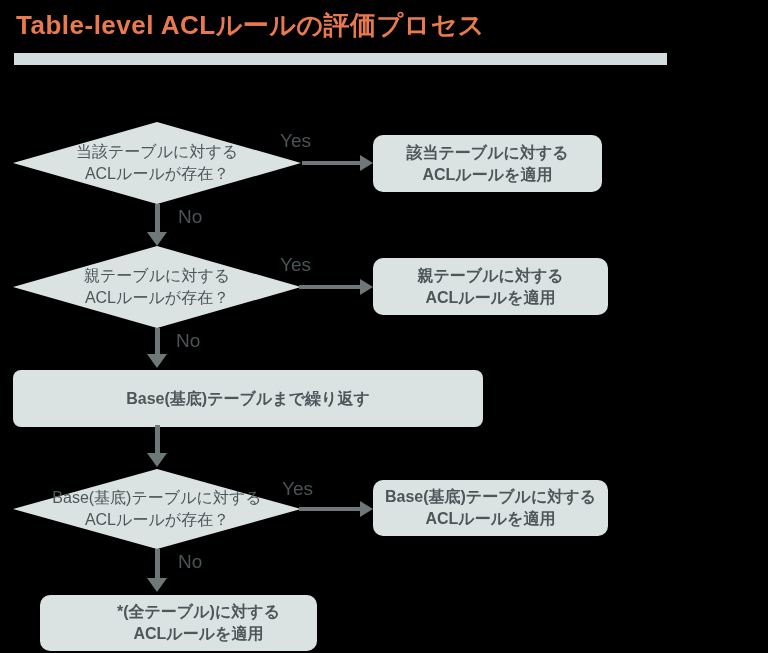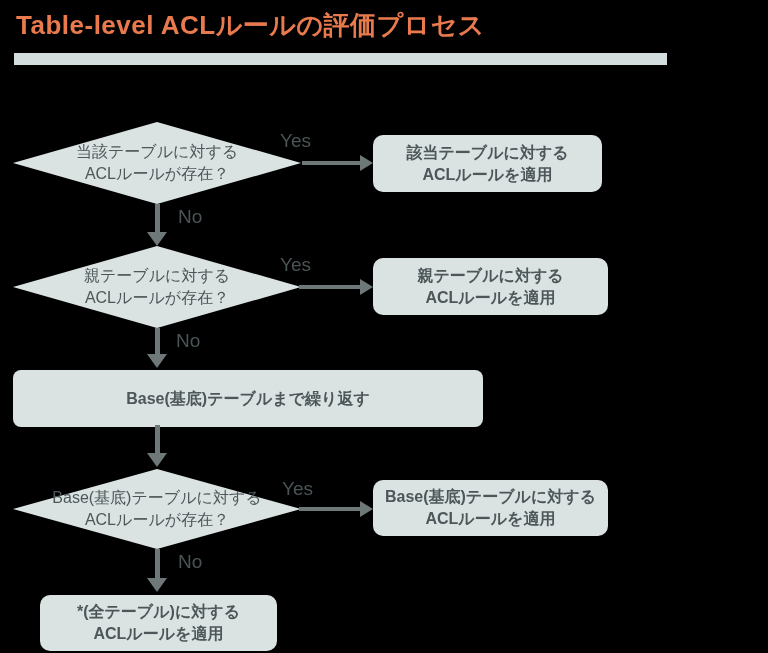--- a/index.html
+++ b/index.html
@@ -148,16 +148,16 @@
   <div class="hline" style="left:299px; top:507px; width:61px;"></div>
   <div class="head-right" style="left:360px; top:501px;"></div>
 
   <div class="box" style="left:373px; top:480px; width:235px; height:56px;">Base(基底)テーブルに対する
 ACLルールを適用</div>
 
   <div class="vline" style="left:155px; top:549px; height:29px;"></div>
   <div class="head-down" style="left:147px; top:578px;"></div>
   <div class="branch-label" style="left:178px; top:551px;">No</div>
 
-  <div class="box" style="left:40px; top:595px; width:237px; height:56px;">*(全テーブル)に対する
+  <div class="box" style="left:40px; top:595px; width:237px; height:56px;padding-left:40px;">*(全テーブル)に対する
 ACLルールを適用</div>
 
 </div>
 
 </body></html>

